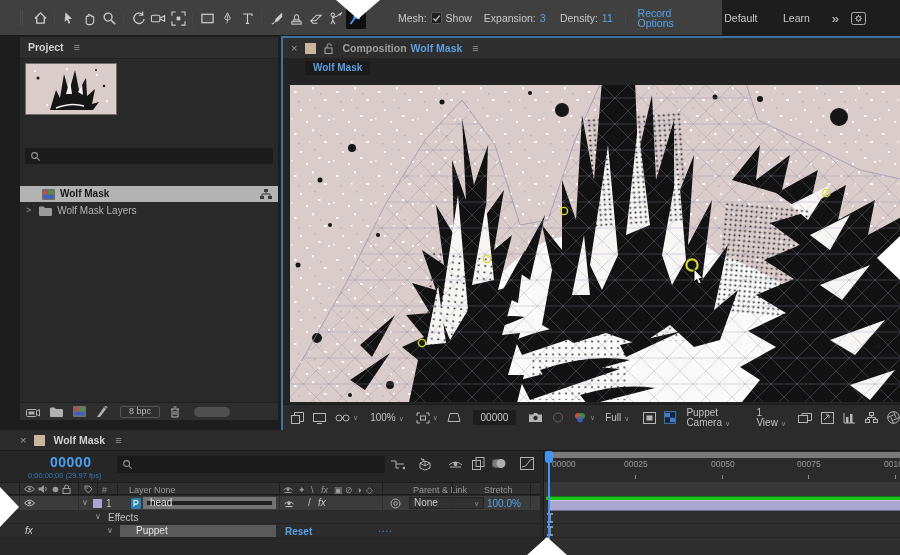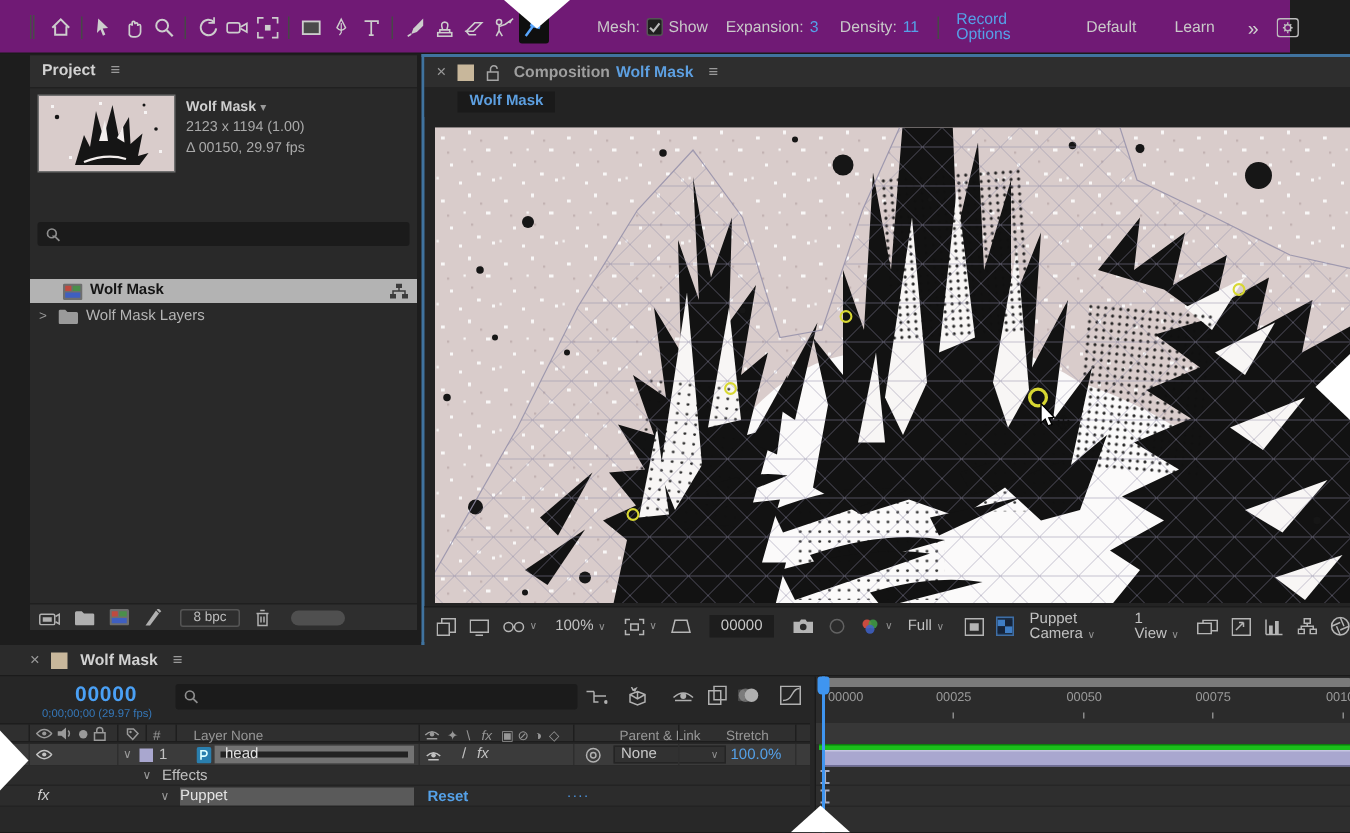--- a/index.html
+++ b/index.html
@@ -19,21 +19,21 @@
   .searchbox{background:#1b1b1b;border-radius:2px;display:flex;align-items:center;padding:0 5px;color:#8a8a8a}
   .colhdr{color:#979797;font-size:9px}
   .vline{position:absolute;top:0;bottom:0;width:1px;background:#1e1e1e}
   .arrow{position:absolute;width:0;height:0;z-index:60}
 </style>
 </head>
 <body>
 
 <div id="app">
 
-  <div class="ab" style="left:0;top:0;width:860px;height:36px;background:#701a75;border-bottom:1px solid #1a1a1a">
+  <div class="ab" style="left:0;top:0;width:722px;height:36px;background:#404040;border-bottom:1px solid #1a1a1a">
     <div class="ab" style="left:20px;top:10px;width:3px;height:16px;border-left:1px solid #4a4a4a;border-right:1px solid #4a4a4a"></div>
     <div class="r" style="position:absolute;left:30px;top:7px;height:22px">
       <div class="tool">
         <svg width="15" height="15" viewBox="0 0 16 16">
             <path d="M2 8 L8 2 L14 8 M4 7 V13 H12 V7" stroke="#cdcdcd" stroke-width="1.4" fill="none"></path>
           </svg>
       </div>
       <div class="sep"></div>
       <div class="tool">
         <svg width="14" height="15" viewBox="0 0 16 16">
@@ -168,28 +168,20 @@
             <rect x="80" y="36" width="2" height="2"></rect>
             <rect x="40" y="4" width="2" height="2"></rect>
           </g>
         <path d="M24 46 L30 26 L34 34 L38 10 L43 28 L49 6 L53 26 L60 14 L61 32 L69 25 L66 40 L73 38 L67 46 Z" fill="#151515"></path>
         <path d="M40 30 L44 16 L46 30 Z M52 28 L56 20 L57 31 Z" fill="#f4efee"></path>
         <path d="M30 44 Q45 38 58 42" stroke="#f4efee" stroke-width="1.5" fill="none"></path>
         <circle cx="12" cy="14" r="1.5" fill="#151515"></circle>
           <circle cx="78" cy="22" r="1.2" fill="#151515"></circle>
           <circle cx="70" cy="6" r="1" fill="#151515"></circle>
       </svg>
-    </div>
-    <div class="ab" style="left:104px;top:28px;font-size:9.5px;color:#bdbdbd;line-height:1.4">
-      <div>
-        <span style="font-weight:bold;color:#cecece">Wolf Mask</span>
-        <span style="font-size:8px;color:#9a9a9a">▾</span>
-      </div>
-      <div style="color:#a9a9a9">2123 x 1194 (1.00)</div>
-      <div style="color:#a9a9a9">Δ 00150, 29.97 fps</div>
     </div>
 
     <div class="searchbox ab" style="left:5px;top:111px;width:248px;height:16px">
       <svg width="11" height="11" viewBox="0 0 12 12">
           <circle cx="5" cy="5" r="3.2" stroke="#8f8f8f" stroke-width="1.2" fill="none"></circle>
           <path d="M7.5 7.5 L10.5 10.5" stroke="#8f8f8f" stroke-width="1.2"></path>
           <path d="M9 4 l3 0 -1.5 2z" fill="#8f8f8f" transform="translate(-2.2,3.4) scale(0.8)"></path>
         </svg>
     </div>
 
@@ -695,21 +687,21 @@
     </div>
 
     <div class="ab" style="left:0;top:81px;width:540px;height:13px;background:#2c2c2c;border-bottom:1px solid #232323">
       <span class="ab" style="left:95px;top:2px;color:#9a9a9a;font-size:8px">∨</span>
       <span class="ab" style="left:108px;top:2px;color:#c0c0c0">Effects</span>
     </div>
 
     <div class="ab" style="left:0;top:94px;width:540px;height:14px;background:#2c2c2c;border-bottom:1px solid #232323">
       <span class="ab" style="left:25px;top:2px;color:#cfcfcf;font-style:italic;font-size:10px">fx</span>
       <span class="ab" style="left:107px;top:3px;color:#9a9a9a;font-size:8px">∨</span>
-      <span class="r ab" style="left:120px;top:1px;width:156px;height:12px;background:#5a5a5a;padding-left:0;color:#e4e4e4">
+      <span class="r ab" style="left:120px;top:1px;width:156px;height:12px;background:#5a5a5a;padding-left:16px;color:#e4e4e4">
         <span>Puppet</span>
       </span>
       <span class="ab blue" style="left:285px;top:3px;font-weight:bold">Reset</span>
       <span class="ab" style="left:378px;top:0;color:#4a90d9;letter-spacing:1px">....</span>
     </div>
     <div class="ab" style="left:0;top:108px;width:540px;height:17px;background:#282828"></div>
 
     <div class="ab" style="left:543px;top:52px;width:357px;height:73px;background:#2e2e2e;border-left:1px solid #1a1a1a">
       <div class="ab" style="left:0;top:0;width:357px;height:14px;background:#373737"></div>
       <div class="ab" style="left:2px;top:14px;width:355px;height:4px;background:#1bc01b;border-top:1px solid #0d7d0d"></div>

